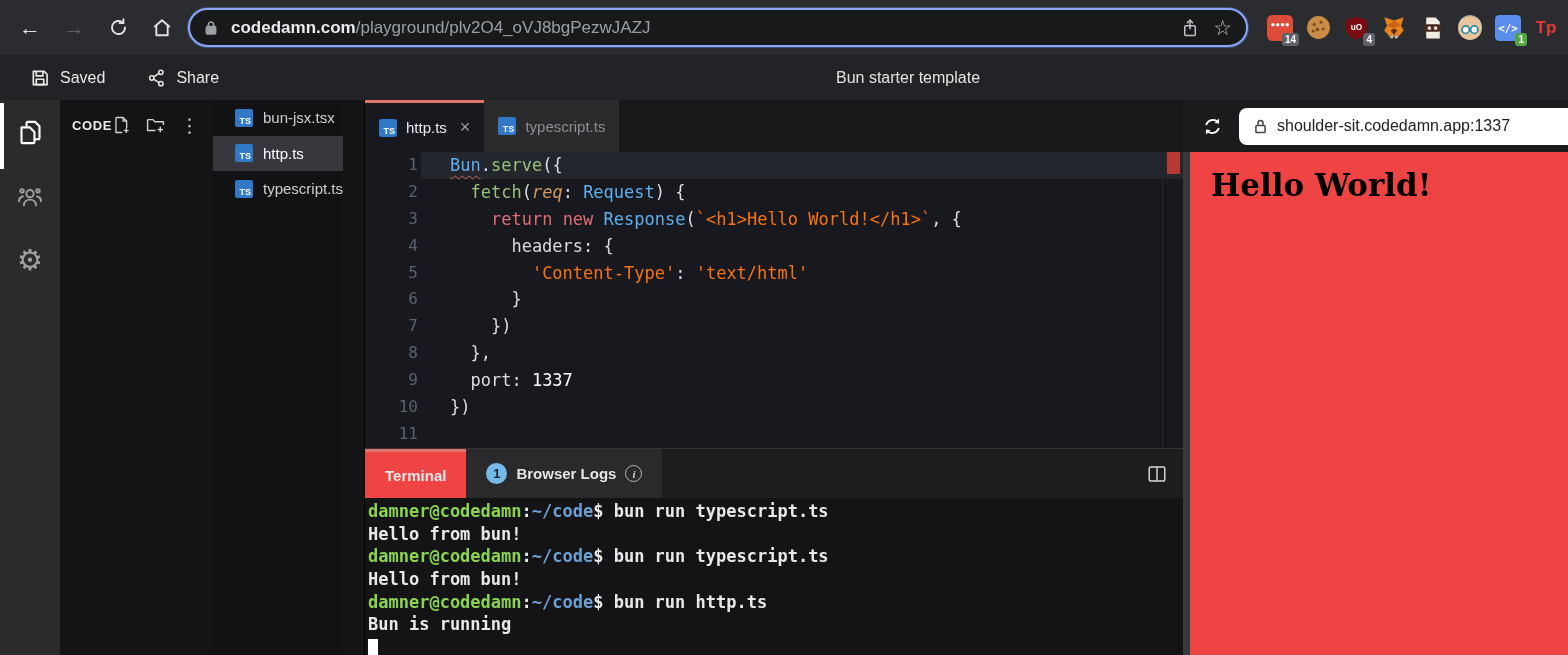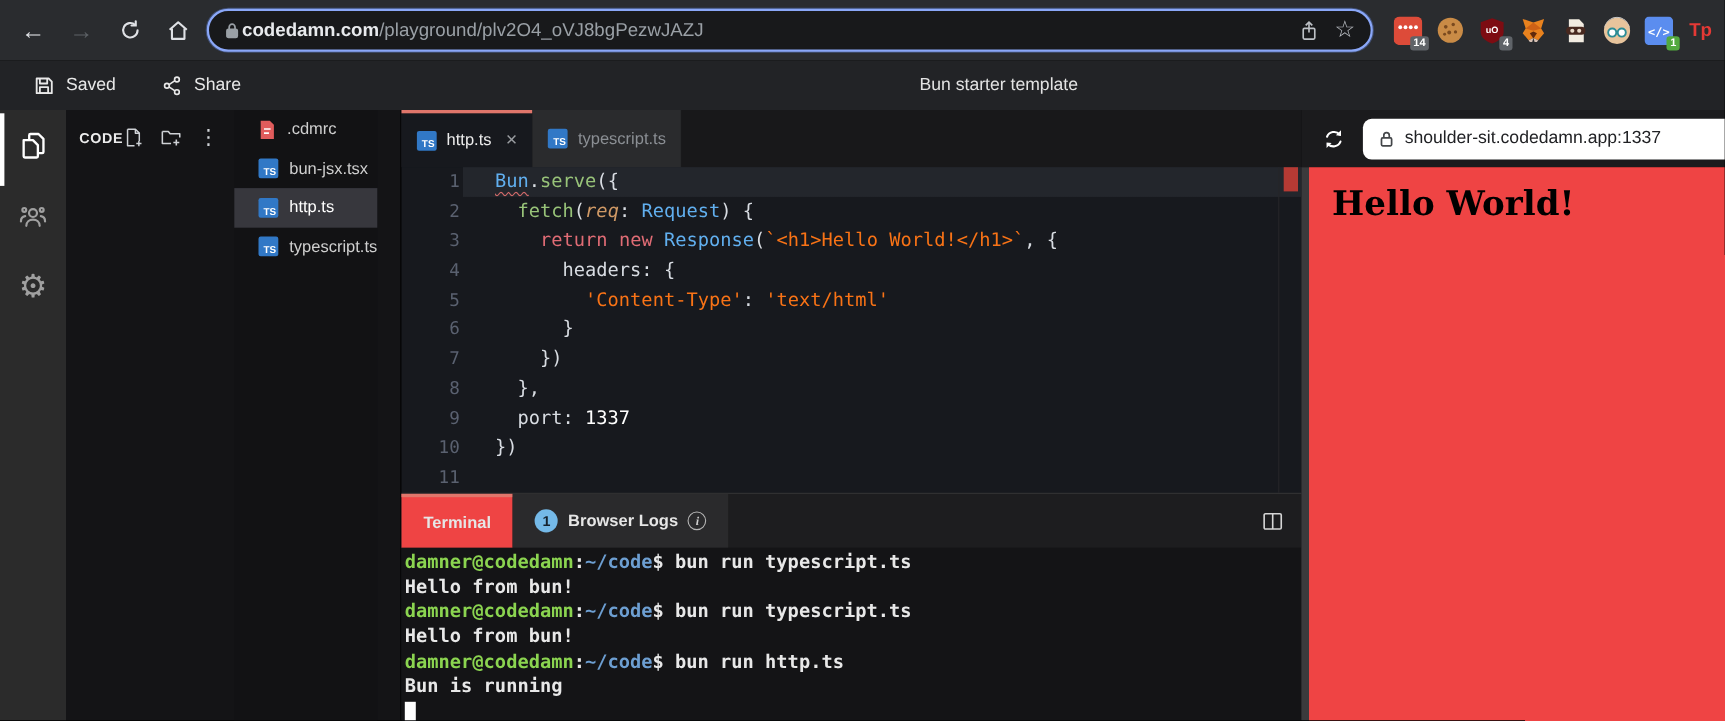--- a/index.html
+++ b/index.html
@@ -9,21 +9,21 @@
 
   
   .chrome { height:55px; background:#2a2c2f; display:flex; align-items:center; flex:0 0 55px; }
   .nav-icons { display:flex; align-items:center; gap:8px; padding-left:12px; }
   .nav-btn { width:36px; height:36px; display:flex; align-items:center; justify-content:center;
              font-size:22px; color:#dfe1e5; border-radius:50%; }
   .nav-btn.disabled { color:#5c6166; }
   .url-bar { margin-left:8px; width:1060px; height:39px; background:#18191b; border-radius:20px;
              border:2px solid #8aa7f8; box-shadow:0 0 0 1px rgba(110,150,250,.35);
              display:flex; align-items:center; padding:0 14px; }
-  .url-text { font-size:17px; color:#9aa0a6; margin-left:2px; white-space:nowrap; overflow:hidden; flex:1; }
+  .url-text { font-size:17px; color:#9aa0a6; margin-left:13px; white-space:nowrap; overflow:hidden; flex:1; }
   .url-host { color:#e8eaed; font-weight:700; }
   .pill-actions { display:flex; align-items:center; gap:14px; margin-left:8px; }
   .star { font-size:21px; color:#bdc1c6; line-height:1; }
   .extensions { display:flex; align-items:center; gap:10px; margin-left:18px; padding-right:4px; }
   .ext { position:relative; width:28px; height:28px; display:flex; align-items:center; justify-content:center; }
   .ext-badge { position:absolute; right:-5px; bottom:-4px; background:#5f6368; color:#fff;
                font-size:10px; line-height:13px; padding:0 3px; border-radius:3px; font-weight:700; }
   .ext-badge.green { background:#53a93f; }
   .tp-text { color:#e53935; font-weight:700; font-size:17px; }
 
@@ -290,30 +290,20 @@
                 <path d="M2.5 5.5 V18.5 H12"></path>
               <line x1="14.5" y1="17.5" x2="21" y2="17.5"></line>
                 <line x1="17.75" y1="14.2" x2="17.75" y2="20.8"></line>
             </svg>
           </span>
           <span class="kebab">⋮</span>
         </span>
       </div>
       <div class="file-list">
           <div class="file-row">
-            <span>
-              <svg width="16" height="18" viewBox="0 0 20 24">
-                <path d="M2 1 h11 l5 5 v17 h-16 z" fill="#e05c5c"></path>
-                <line x1="6" y1="11" x2="14" y2="11" stroke="#fff" stroke-width="2"></line>
-                <line x1="6" y1="16" x2="12" y2="16" stroke="#fff" stroke-width="2"></line>
-              </svg>
-            </span>
-            <span class="file-label">.cdmrc</span>
-          </div>
-          <div class="file-row">
             <span class="ts-icon">TS</span>
             <span class="file-label">bun-jsx.tsx</span>
           </div>
           <div class="file-row selected">
             <span class="ts-icon">TS</span>
             <span class="file-label">http.ts</span>
           </div>
           <div class="file-row">
             <span class="ts-icon">TS</span>
             <span class="file-label">typescript.ts</span>

